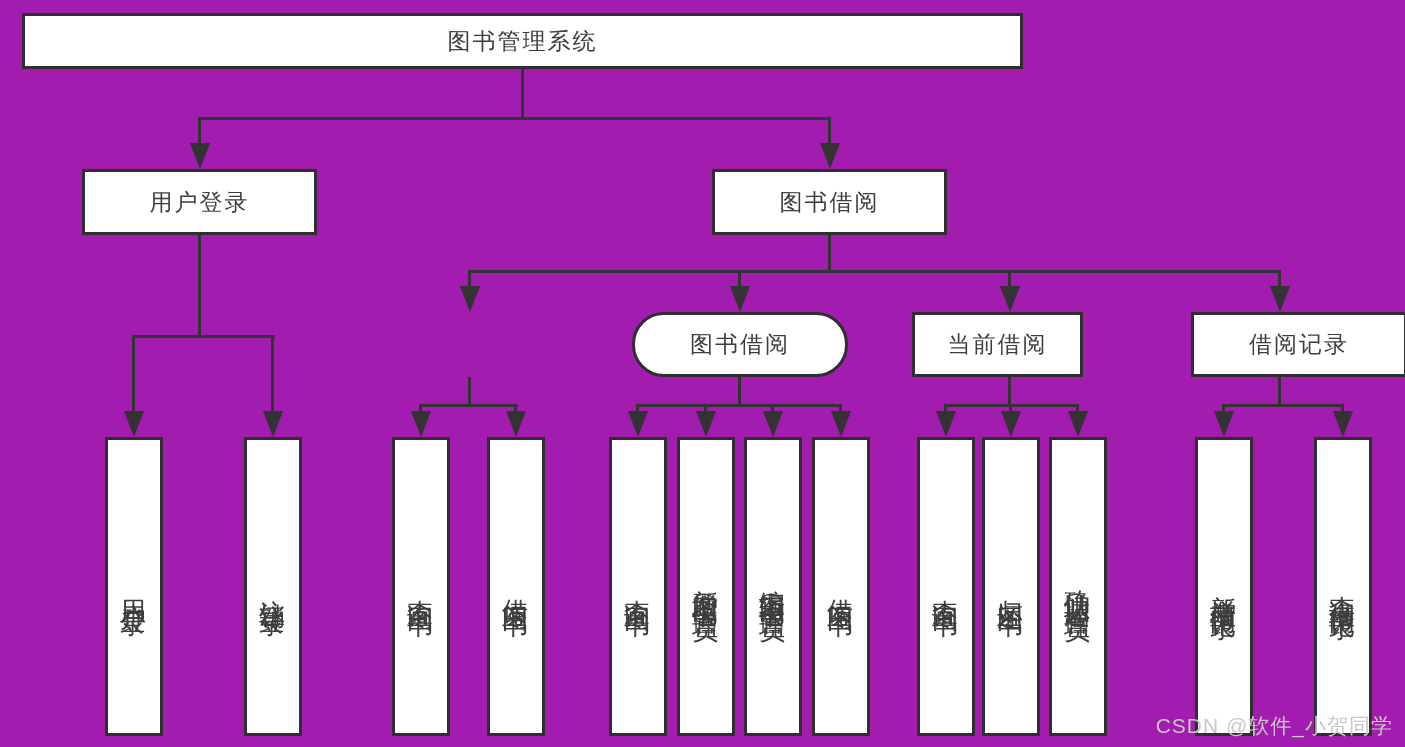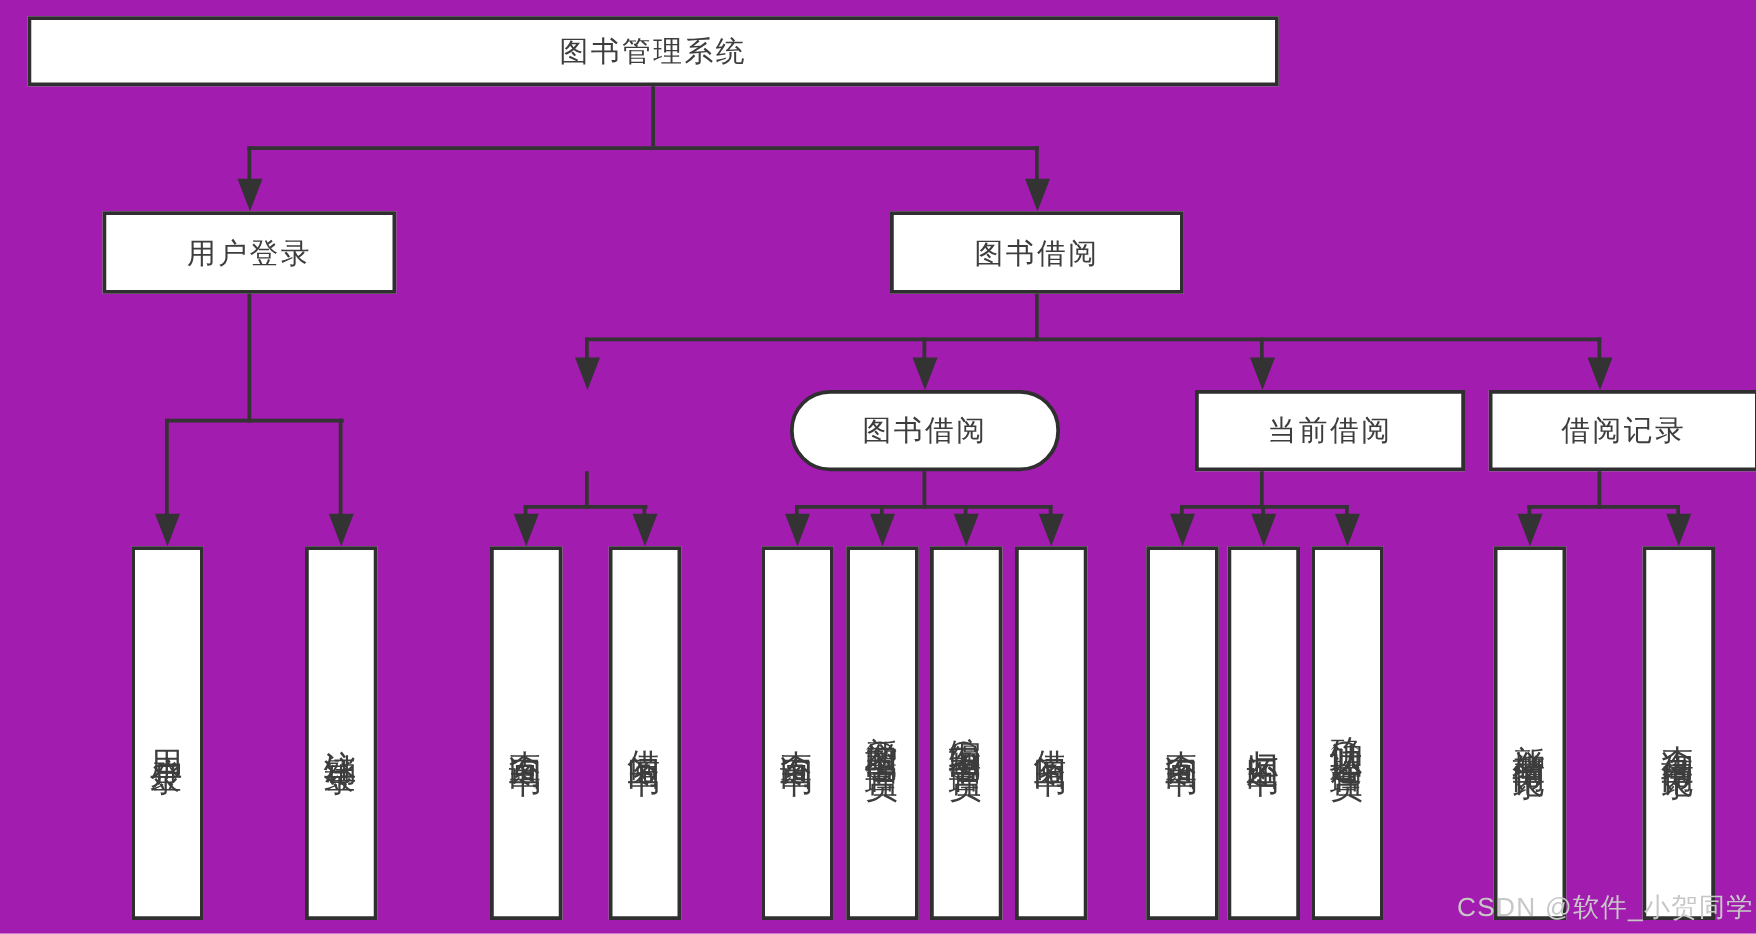--- a/index.html
+++ b/index.html
@@ -40,40 +40,40 @@
   .hl{position:absolute;height:3px;background:#333333;}
   .arrow{
     position:absolute;width:0;height:0;
     border-left:10px solid transparent;
     border-right:10px solid transparent;
     border-top:26px solid #333333;
   }
   
   .watermark{
     position:absolute;
-    top:712px;right:2px;
+    top:712px;right:12px;
     font-size:21px;
     color:#c7c7c7;
     letter-spacing:1px;
     z-index:6;
     white-space:nowrap;
   }
 </style>
 </head>
 <body>
 
 <div id="canvas">
 
   <div class="hbox" style="left:22px;top:13px;width:1001px;height:56px;">图书管理系统</div>
 
   <div class="hbox" style="left:82px;top:169px;width:235px;height:66px;">用户登录</div>
   <div class="hbox" style="left:712px;top:169px;width:235px;height:66px;">图书借阅</div>
 
   <div class="hbox" style="left:632px;top:312px;width:216px;height:65px;border-radius:32px;">图书借阅</div>
-  <div class="hbox" style="left:956px;top:312px;width:216px;height:65px;">当前借阅</div>
+  <div class="hbox" style="left:912px;top:312px;width:171px;height:65px;">当前借阅</div>
   <div class="hbox" style="left:1172px;top:312px;width:216px;height:65px;margin-left:19px;">借阅记录</div>
 
   <div class="vbox" style="left:105px;">用户登录</div>
   <div class="vbox" style="left:244px;">注销登录</div>
 
   <div class="vbox" style="left:392px;">查询图书</div>
   <div class="vbox" style="left:487px;">借阅图书</div>
 
   <div class="vbox" style="left:609px;">查询图书</div>
   <div class="vbox" style="left:677px;">新增图书（管理员）</div>

